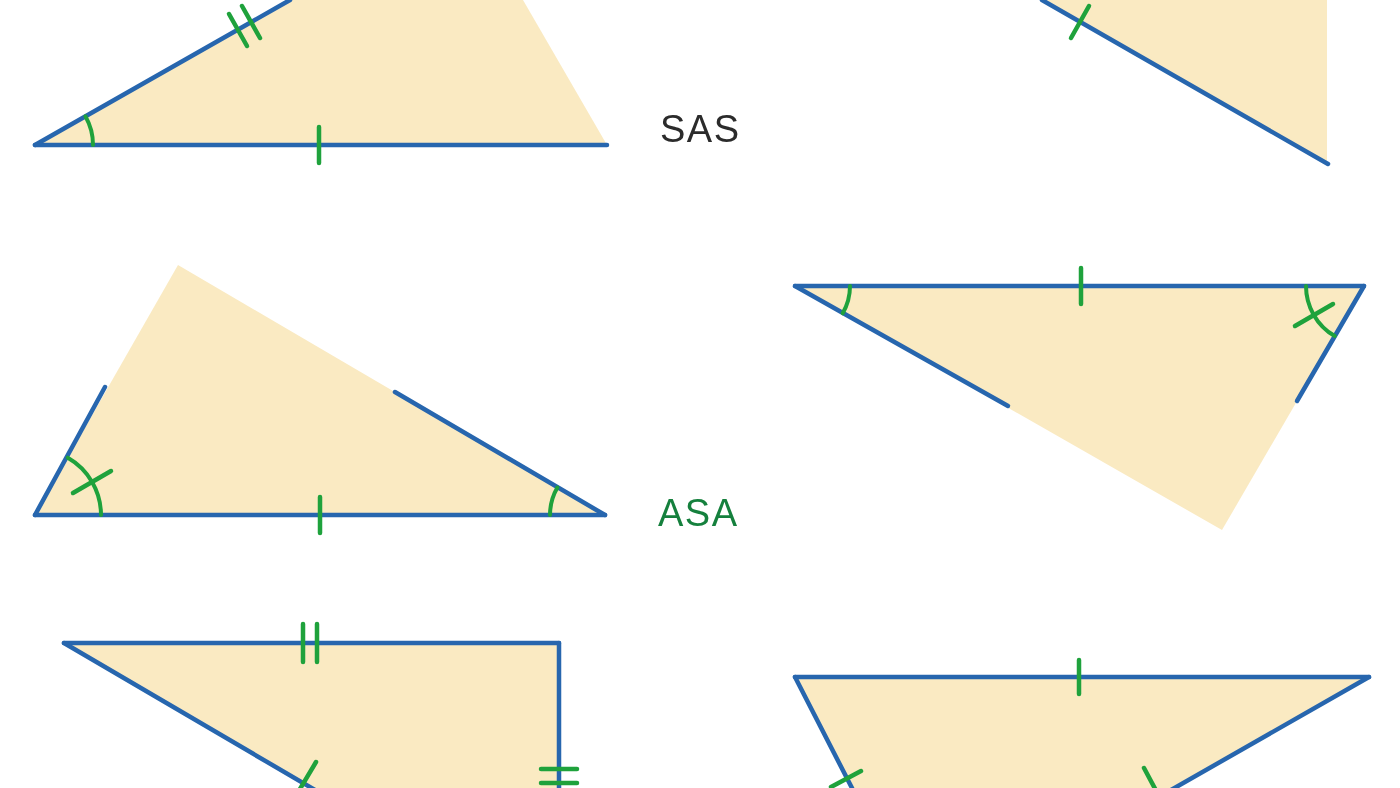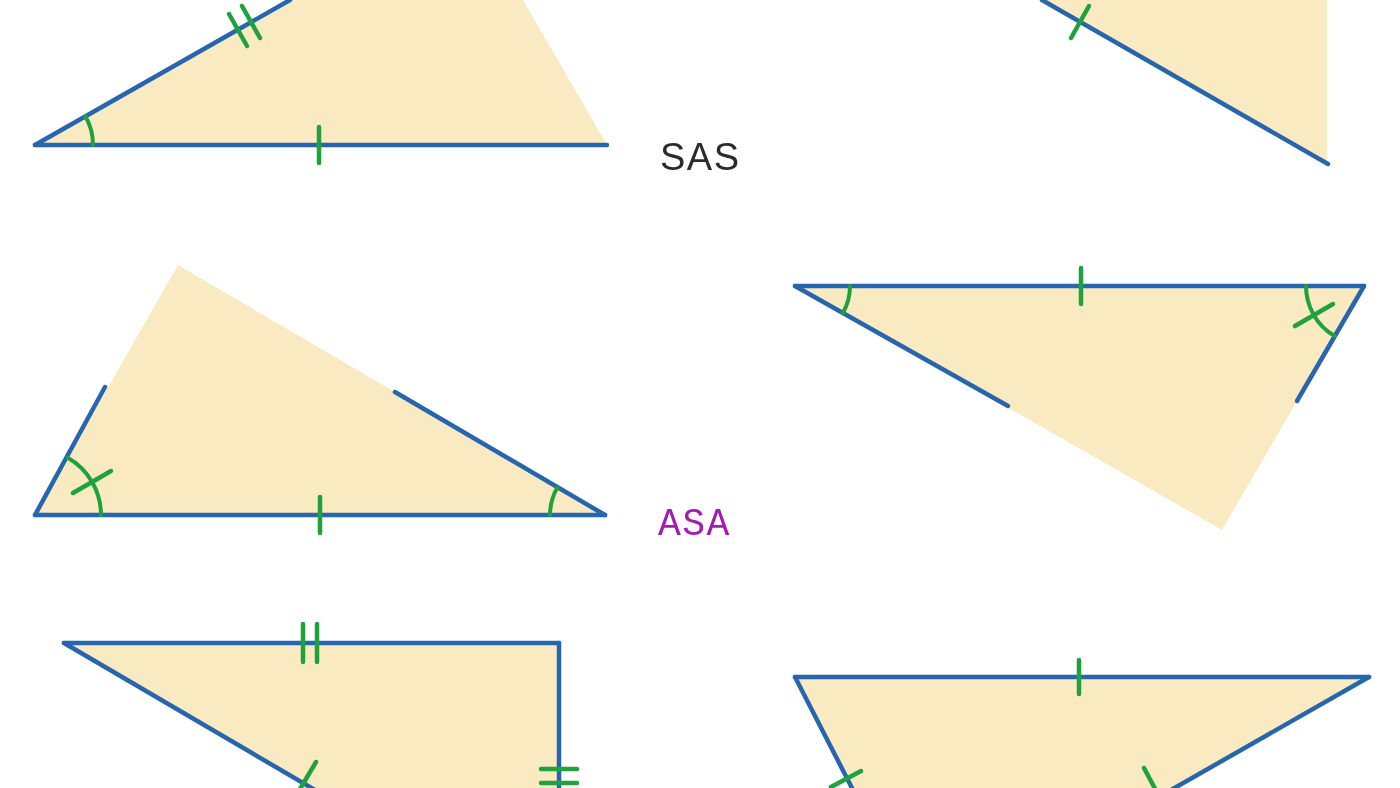--- a/index.html
+++ b/index.html
@@ -24,21 +24,20 @@
     display: block;
   }
   .crit-label {
     position: absolute;
     font-size: 38px;
     letter-spacing: 1.5px;
     color: #2b2b2b;
     line-height: 1;
     user-select: none;
     white-space: nowrap;
-    margin-top: 28px;
   }
 </style>
 </head>
 <body>
 
 <div class="stage">
   <svg id="diagram-svg" xmlns="http://www.w3.org/2000/svg" viewBox="0 0 1400 788">
       <polygon points="35,145 290,0 523,0 607,145" fill="#FAEAC2" stroke="none"></polygon>
       <polygon points="1042,0 1327,0 1327,164" fill="#FAEAC2" stroke="none"></polygon>
       <polygon points="35,515 178,265 605,515" fill="#FAEAC2" stroke="none"></polygon>
@@ -76,14 +75,14 @@
       <line x1="1079" y1="660" x2="1079" y2="694" stroke="#1FA23C" stroke-width="4.5" stroke-linecap="round"></line>
       <line x1="831" y1="787" x2="861" y2="771" stroke="#1FA23C" stroke-width="4.5" stroke-linecap="round"></line>
       <line x1="1144" y1="768" x2="1160" y2="798" stroke="#1FA23C" stroke-width="4.5" stroke-linecap="round"></line>
       <path d="M 85.4 116.3 A 58 58 0 0 1 93 145" fill="none" stroke="#1FA23C" stroke-width="4" stroke-linecap="round"></path>
       <path d="M 67.8 457.7 A 66 66 0 0 1 101 515" fill="none" stroke="#1FA23C" stroke-width="4" stroke-linecap="round"></path>
       <path d="M 550 515 A 55 55 0 0 1 557.4 487.5" fill="none" stroke="#1FA23C" stroke-width="4" stroke-linecap="round"></path>
       <path d="M 850 286 A 55 55 0 0 1 842.7 313.3" fill="none" stroke="#1FA23C" stroke-width="4" stroke-linecap="round"></path>
       <path d="M 1334.8 336.1 A 58 58 0 0 1 1306 286" fill="none" stroke="#1FA23C" stroke-width="4" stroke-linecap="round"></path>
     </svg>
   <div class="crit-label" style="left: 660px; top: 110px; color: rgb(43, 43, 43);">SAS</div>
-  <div class="crit-label" style="left: 658px; top: 478px; color: #a21caf; font-family: Liberation Mono, monospace;">ASA</div>
+  <div class="crit-label" style="left: 658px; top: 494px; color: #15803d;">ASA</div>
 </div>
 
 </body></html>

